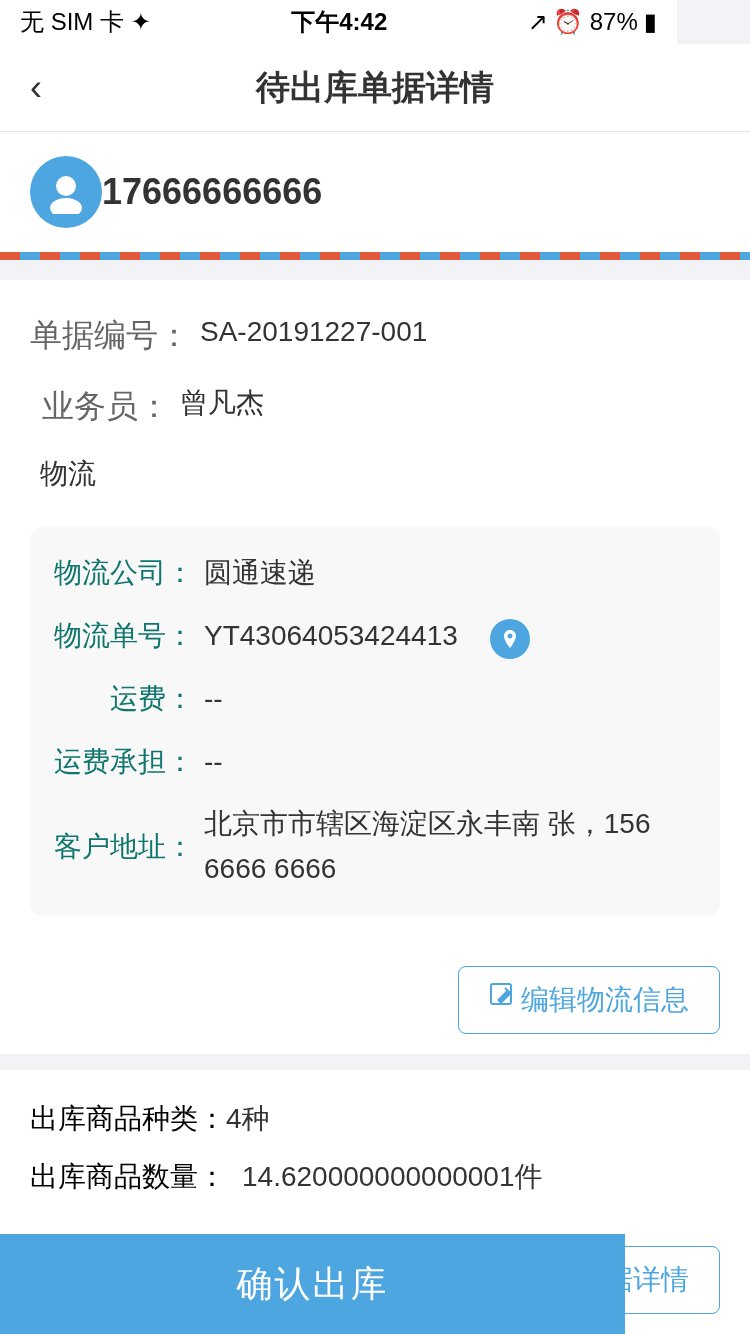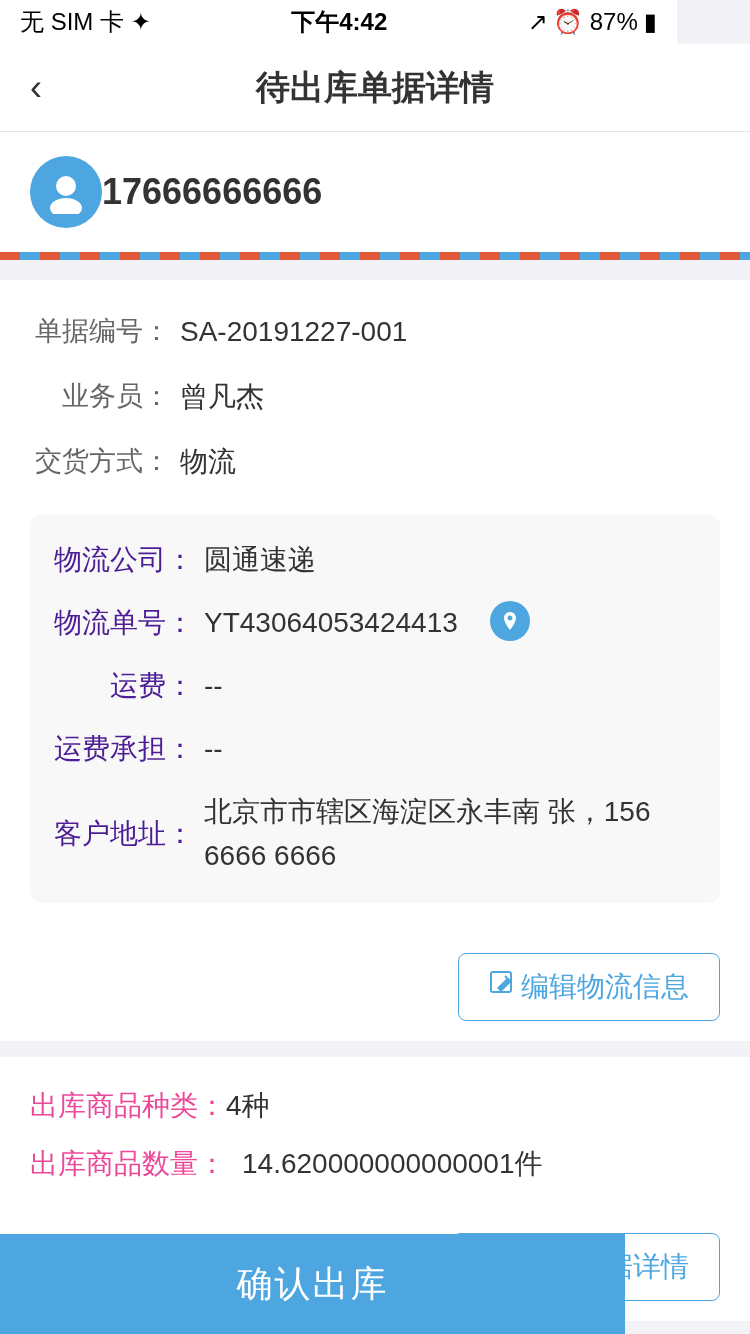--- a/index.html
+++ b/index.html
@@ -95,21 +95,21 @@
     }
     .info-row {
       display: flex;
       align-items: flex-start;
       margin-bottom: 20px;
       line-height: 1.6;
     }
     .info-row:last-child { margin-bottom: 0; }
     .info-label {
       color: #666;
-      font-size: 27px;
+      font-size: 32px;
       min-width: 140px;
       text-align: right;
       flex-shrink: 0;
     }
     .info-value {
       color: #333;
       font-size: 28px;
       margin-left: 10px;
       flex: 1;
     }
@@ -122,35 +122,35 @@
       padding: 24px 24px;
     }
     .logistics-row {
       display: flex;
       align-items: center;
       margin-bottom: 18px;
       line-height: 1.6;
     }
     .logistics-row:last-child { margin-bottom: 0; }
     .logistics-label {
-      color: #4c1d95;
+      color: #0f766e;
       font-size: 28px;
       min-width: 140px;
       text-align: right;
       flex-shrink: 0;
     }
     .logistics-value {
       color: #333;
       font-size: 28px;
       margin-left: 10px;
       flex: 1;
     }
     .tracking-row {
       display: flex;
-      align-items: flex-start;
+      align-items: flex-end;
       gap: 32px;
     }
     .location-icon {
       width: 40px;
       height: 40px;
       border-radius: 50%;
       background: #4da6e0;
       display: flex;
       align-items: center;
       justify-content: center;
@@ -190,21 +190,21 @@
       background: #fff;
       padding: 30px 30px;
     }
     .stats-row {
       display: flex;
       align-items: center;
       margin-bottom: 20px;
     }
     .stats-row:last-child { margin-bottom: 0; gap: 16px; }
     .stats-label {
-      color: #ec4899;
+      color: #000000;
       font-size: 28px;
       min-width: 180px;
     }
     .stats-value {
       color: #333;
       font-size: 28px;
     }
 
     
     .detail-btn-row {
@@ -289,21 +289,20 @@
   <div class="info-section">
     <div class="info-row">
       <span class="info-label">单据编号：</span>
       <span class="info-value">SA-20191227-001</span>
     </div>
     <div class="info-row">
       <span class="info-label">业务员：</span>
       <span class="info-value">曾凡杰</span>
     </div>
     <div class="info-row">
-      <span class="info-label">交货方式：</span>
       <span class="info-value">物流</span>
     </div>
 
     <div class="logistics-card">
       <div class="logistics-row">
         <span class="logistics-label">物流公司：</span>
         <span class="logistics-value">圆通速递</span>
       </div>
       <div class="logistics-row">
         <span class="logistics-label">物流单号：</span>

